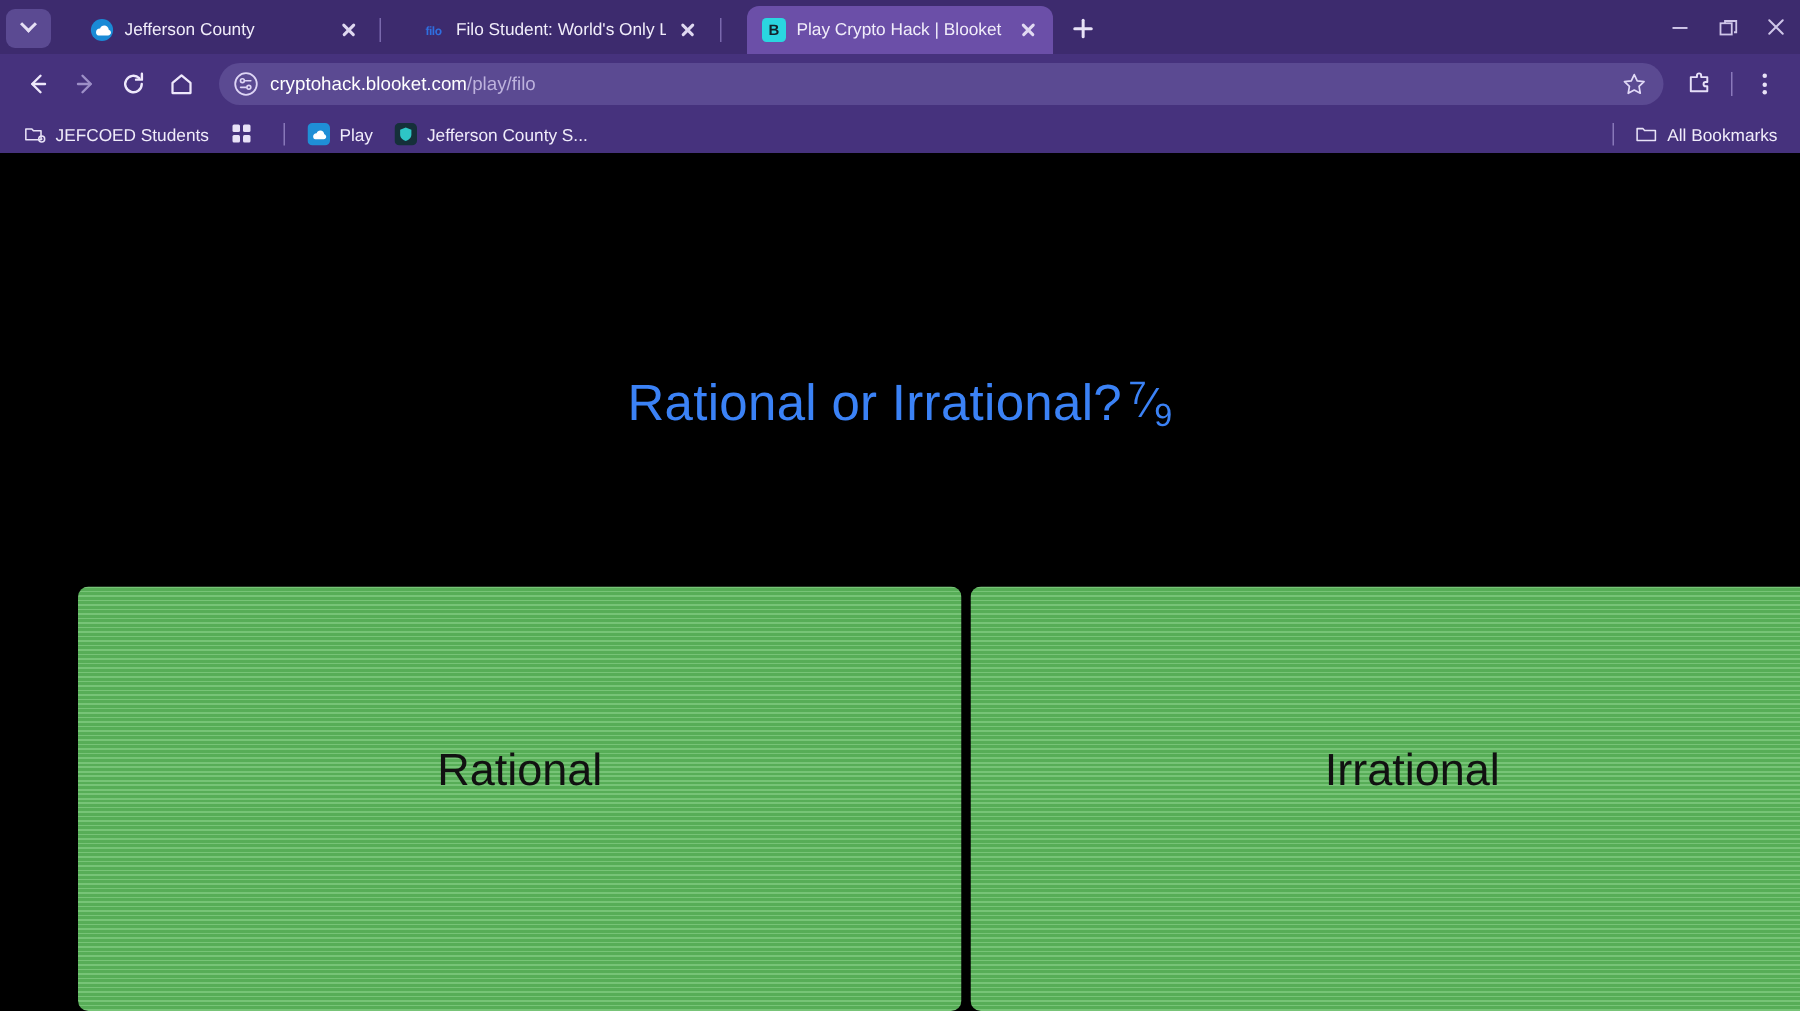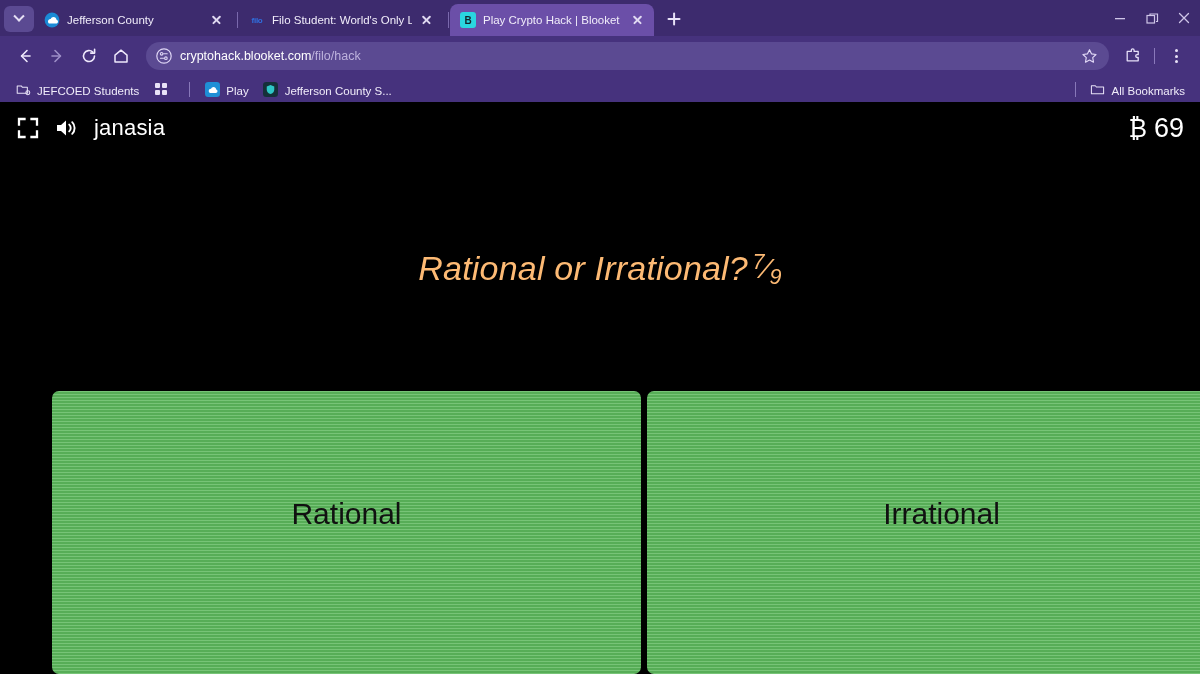--- a/index.html
+++ b/index.html
@@ -21,21 +21,21 @@
   .tablist-btn {
     width:30px; height:26px; margin-bottom:4px; border-radius:6px;
     background:#5b4a92; display:flex; align-items:center; justify-content:center;
     flex:0 0 auto; cursor:pointer;
   }
   .chev { width:8px; height:8px; border-right:2px solid #e6e0f5; border-bottom:2px solid #e6e0f5;
           transform:rotate(45deg) translate(-2px,-2px); }
   .tab {
     height:32px; display:flex; align-items:center; gap:7px;
     padding:0 7px 0 10px; border-radius:8px 8px 0 0;
-    position:relative; flex:0 0 auto; cursor:pointer;
+    position:relative; flex:0 0 auto; cursor:pointer;margin-left:16px;
   }
   .tab.inactive { background:transparent; }
   .tab.active { background:#6b4fa8; }
   .tab .favicon { width:16px; height:16px; flex:0 0 auto; border-radius:3px;
                   display:flex; align-items:center; justify-content:center;
                   font-size:9px; font-weight:bold; overflow:hidden; }
   .tab .ttl {
     font-size:11.5px; color:#f1edfa; white-space:nowrap; overflow:hidden;
     text-overflow:clip; line-height:32px;
   }
@@ -97,22 +97,22 @@
   .ghead { position:absolute; left:0; top:0; width:1200px; height:52px;
            display:flex; align-items:center; padding:0 16px; }
   .gicon { display:flex; align-items:center; justify-content:center; cursor:pointer; flex:0 0 auto; }
   .uname { font-size:22px; color:#fff; margin-left:14px; letter-spacing:.2px; }
   .coins { margin-left:auto; display:flex; align-items:baseline; gap:7px; color:#fff; }
   .coins .bsym { font-size:25px; font-weight:300; line-height:1; }
   .coins .camt { font-size:27px; font-weight:400; line-height:1; }
 
   .qwrap { position:absolute; left:0; top:52px; width:1200px; height:233px;
            display:flex; align-items:center; justify-content:center; }
-  .qtext { font-size:34px; color:#fdba74; font-weight:400; letter-spacing:.2px;
-           white-space:nowrap;font-style:italic; }
+  .qtext { font-size:34px; color:#3b82f6; font-weight:400; letter-spacing:.2px;
+           white-space:nowrap; }
   .frac { display:inline-block; font-size:.72em; margin-left:.18em; position:relative; top:-.07em; }
   .frac .num { vertical-align:super; font-size:.88em; }
   .frac .sl  { font-size:1.15em; }
   .frac .den { vertical-align:sub; font-size:.88em; }
 
   .answers { position:absolute; left:0; top:289px; width:1200px; height:283px; }
   .ansbtn {
     position:absolute; top:0; height:283px; border-radius:7px;
     background-color:#5cb85c;
     background-image:repeating-linear-gradient(
@@ -219,21 +219,21 @@
     </div>
 
     <div class="omnibox">
       <svg width="16" height="16" viewBox="0 0 16 16">
         <circle cx="8" cy="8" r="7.2" fill="none" stroke="#ded5f5" stroke-width="1.2"></circle>
         <circle cx="5.6" cy="5.8" r="1.3" fill="none" stroke="#ded5f5" stroke-width="1.1"></circle>
         <path d="M7.6 5.8H11.2" stroke="#ded5f5" stroke-width="1.1" stroke-linecap="round"></path>
         <circle cx="9.9" cy="10.2" r="1.3" fill="none" stroke="#ded5f5" stroke-width="1.1"></circle>
         <path d="M4.4 10.2H8" stroke="#ded5f5" stroke-width="1.1" stroke-linecap="round"></path>
       </svg>
-      <div class="omni-url"><span>cryptohack.blooket.com</span><span class="path">/filo/hack</span></div>
+      <div class="omni-url"><span>cryptohack.blooket.com</span><span class="path">/play/filo</span></div>
       <div class="star" style="margin-left:auto">
         <svg width="17" height="17" viewBox="0 0 18 18">
           <path d="M9 1.8l2.1 4.4 4.8.65-3.5 3.35.85 4.8L9 12.7l-4.25 2.3.85-4.8L2.1 6.85l4.8-.65z" fill="none" stroke="#e2daf7" stroke-width="1.2" stroke-linejoin="round"></path>
         </svg>
       </div>
     </div>
 
     <div class="tb-icon">
       <svg width="18" height="18" viewBox="0 0 18 18">
         <path d="M3.2 4.4h4.1V3.3a1.4 1.4 0 0 1 2.8 0v1.1h4.1v3.3h-1.1a1.4 1.4 0 0 0 0 2.8h1.1v3.3H3.2V4.4z" fill="none" stroke="#e6dff8" stroke-width="1.3" stroke-linejoin="round"></path>
@@ -304,40 +304,20 @@
           </svg>
         </div>
         <span class="lbl">All Bookmarks</span>
       </div>
     </div>
   </div>
 </div>
 
 <div id="game">
 
-  <div class="ghead">
-    <div class="gicon">
-      <svg width="24" height="24" viewBox="0 0 24 24">
-        <path d="M3 8.5V3h5.5M15.5 3H21v5.5M21 15.5V21h-5.5M8.5 21H3v-5.5" fill="none" stroke="#ffffff" stroke-width="2.3" stroke-linecap="square"></path>
-      </svg>
-    </div>
-    <div class="gicon" style="margin-left:14px">
-      <svg width="26" height="24" viewBox="0 0 26 24">
-        <path d="M3 9h4l5-4.4v14.8L7 15H3z" fill="#ffffff"></path>
-        <path d="M15.2 8.6a4.6 4.6 0 0 1 0 6.8" fill="none" stroke="#fff" stroke-width="1.9" stroke-linecap="round"></path>
-        <path d="M18.2 6.2a8.2 8.2 0 0 1 0 11.6" fill="none" stroke="#fff" stroke-width="1.9" stroke-linecap="round"></path>
-      </svg>
-    </div>
-    <div class="uname">janasia</div>
-
-    <div class="coins">
-      <span class="bsym">₿</span>
-      <span class="camt">69</span>
-    </div>
-  </div>
 
   <div class="qwrap">
     <div class="qtext"><span>Rational or Irrational?</span><span class="frac"><span class="num">7</span><span class="sl">⁄</span><span class="den">9</span></span></div>
   </div>
 
   <div class="answers">
     <div class="ansbtn left">
       <span class="anslabel">Rational</span>
     </div>
     <div class="ansbtn right">

